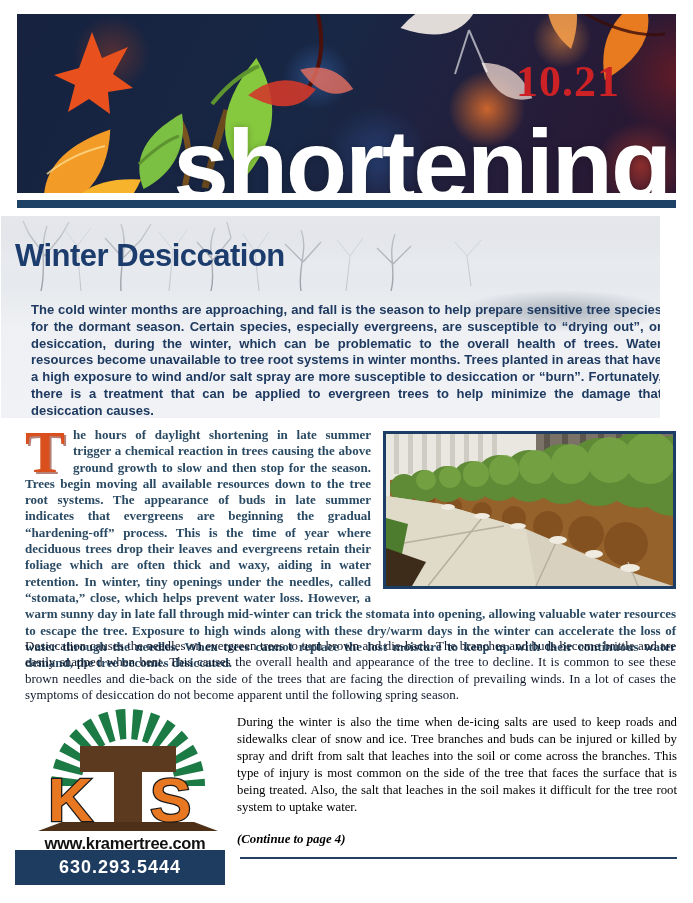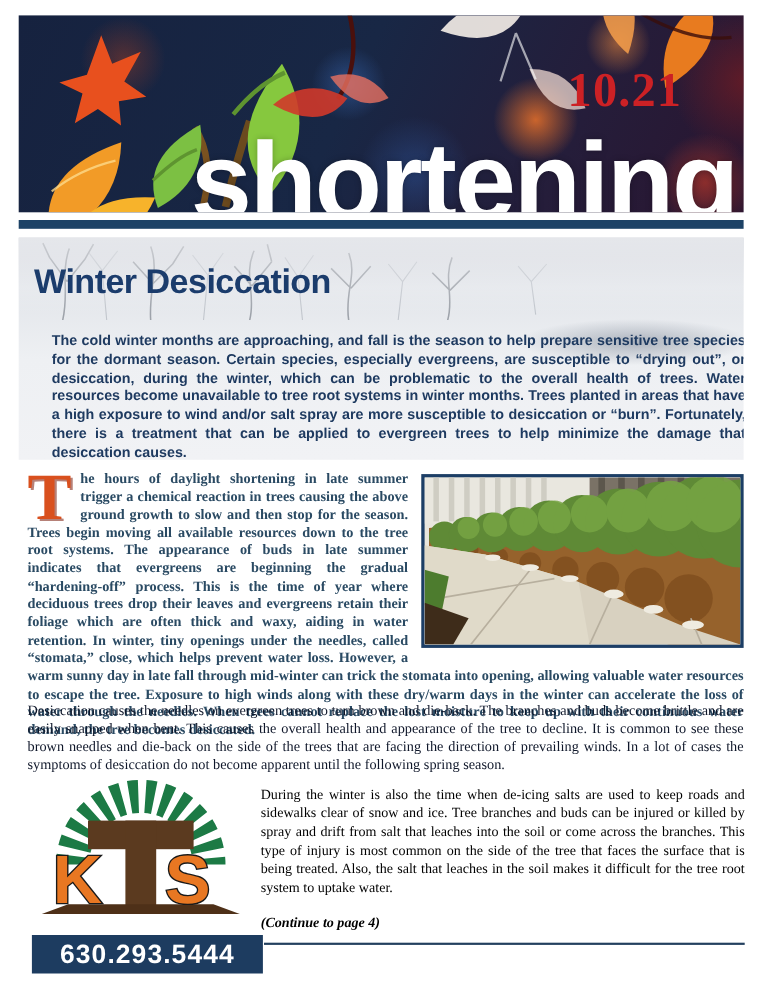--- a/index.html
+++ b/index.html
@@ -20,21 +20,21 @@
   .header-art{position:absolute;left:0;top:0;}
   .issue{position:absolute;top:46px;right:56px;font-family:"Liberation Serif",serif;
          font-weight:bold;font-size:44px;line-height:1;color:#cc2125;letter-spacing:1px;}
   .masthead{position:absolute;right:6px;bottom:-22px;font-family:"Liberation Sans",sans-serif;
             font-weight:bold;font-size:100px;line-height:1;letter-spacing:-2px;color:#ffffff;
             text-shadow:0 0 6px rgba(0,0,0,.25);}
 
   .divider{position:absolute;left:17px;top:200px;width:659px;height:8px;background:#1d4266;}
 
   
-  .feature{position:absolute;left:17px;top:216px;width:659px;height:202px;overflow:hidden;
+  .feature{position:absolute;left:1px;top:216px;width:659px;height:202px;overflow:hidden;
     background:
       radial-gradient(ellipse 150px 30px at 560px 95px, rgba(96,108,126,.45), rgba(96,108,126,0) 70%),
       linear-gradient(180deg,#c6cad3 0%,#e2e5ea 22%,#eef0f3 55%,#f1f2f5 100%);}
   .feature-fog{position:absolute;left:0;top:0;width:659px;height:70px;
       background:linear-gradient(180deg,rgba(255,255,255,.55),rgba(255,255,255,0));}
   .article-title{position:absolute;left:14px;top:24px;margin:0;font-size:31px;line-height:1;
       font-weight:bold;color:#1b3c6c;letter-spacing:-.5px;}
   .intro{position:absolute;left:14px;top:70px;width:631px;margin:16px;font-weight:bold;
       font-size:13px;line-height:16.8px;text-align:justify;color:#1e3a60;}
 
@@ -59,23 +59,23 @@
   .logo-letter{font-family:"Liberation Sans",sans-serif;font-weight:bold;}
 
   
   .p3-block{position:absolute;left:237px;top:714px;width:440px;
       font-family:"Liberation Serif",serif;font-size:12.8px;line-height:17px;
       color:#000000;}
   .p3-block p{margin:0;text-align:justify;}
   .continue{margin-top:15px !important;font-weight:bold;font-style:italic;text-align:left;}
 
   
-  .phone-bar{position:absolute;left:29px;top:850px;width:210px;height:35px;background:#1d3c60;
+  .phone-bar{position:absolute;left:15px;top:850px;width:210px;height:35px;background:#1d3c60;
       color:#ffffff;display:flex;align-items:center;justify-content:center;
-      font-weight:bold;font-size:24px;letter-spacing:1px;}
+      font-weight:bold;font-size:18px;letter-spacing:1px;}
   .footer-tag{position:absolute;left:240px;top:857px;width:437px;}
   .tag-rule{height:2px;background:#23405f;margin-bottom:5px;}
   .tagline{font-family:"Liberation Serif",serif;font-weight:bold;font-size:12.5px;
       letter-spacing:1.5px;color:#21405f;white-space:nowrap;}
 </style>
 </head>
 <body>
 
 <div class="page">
 
@@ -244,20 +244,21 @@
       <g fill="#5b3a1f">
         <rect x="56" y="46" width="96" height="26"></rect>
         <rect x="90" y="46" width="28" height="80"></rect>
       </g>
 
       <polygon points="14,131 194,131 170,122 38,122" fill="#4e3018"></polygon>
 
       <text x="24" y="121" class="logo-letter" font-size="62" fill="#e87722" stroke="#1a1a1a" stroke-width="2.5" style="paint-order:stroke">K</text>
       <text x="126" y="121" class="logo-letter" font-size="62" fill="#e87722" stroke="#1a1a1a" stroke-width="2.5" style="paint-order:stroke">S</text>
     </svg>
+    <div class="logo-site">www.kramertree.com</div>
   </div>
 
   <div class="p3-block">
     <p>During the winter is also the time when de-icing salts are used to keep roads and sidewalks clear of snow and ice.  Tree branches and buds can be injured or killed by spray and drift from salt that leaches into the soil or come across the branches.  This type of injury is most common on the side of the tree that faces the surface that is being treated.  Also, the salt that leaches in the soil makes it difficult for the tree root system to uptake water.</p>
     <p class="continue">(Continue to page 4)</p>
   </div>
 
   <div class="phone-bar">
     <span>630.293.5444</span>
   </div>

